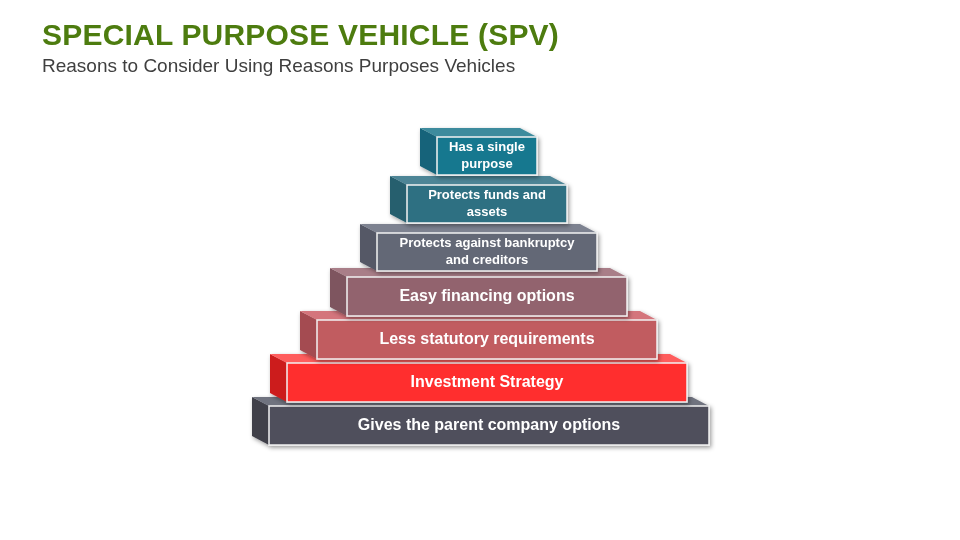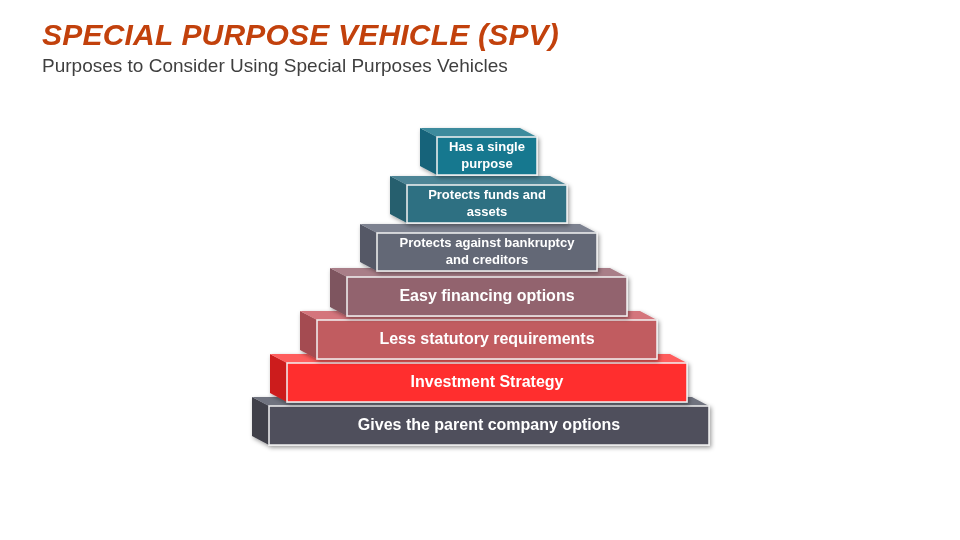--- a/index.html
+++ b/index.html
@@ -19,26 +19,25 @@
   
   #header {
     position: absolute;
     left: 42px;
     top: 18px;
     width: 870px;
   }
   #page-title {
     font-size: 30px;
     font-weight: bold;
-    color: #c2410c;
+    color: #4d7c0f;
     letter-spacing: 0.2px;
     line-height: 1.1;
     margin: 0 0 4px 0;
     white-space: nowrap;
-    font-style: italic;
   }
   #page-subtitle {
     font-size: 19px;
     font-weight: normal;
     color: #3f3f3f;
     line-height: 1.2;
     margin: 0;
     white-space: nowrap;
   }
 
@@ -63,21 +62,21 @@
     dominant-baseline: middle;
     paint-order: stroke;
   }
   .layer-group { cursor: default; }
 </style>
 </head>
 <body>
 
 <div id="header">
   <h1 id="page-title">SPECIAL PURPOSE VEHICLE (SPV)</h1>
-  <h2 id="page-subtitle">Purposes to Consider Using Special Purposes Vehicles</h2>
+  <h2 id="page-subtitle">Reasons to Consider Using Reasons Purposes Vehicles</h2>
 </div>
 
 <div id="pyramid">
   <svg id="pyramid-svg" width="960" height="540" viewBox="0 0 960 540">
       <defs>
         <filter id="blockShadow" x="-30%" y="-30%" width="170%" height="180%">
           <feDropShadow dx="1.5" dy="2" stdDeviation="2.2" flood-color="#000000" flood-opacity="0.40"></feDropShadow>
         </filter>
       </defs>
       <g class="layer-group" filter="url(#blockShadow)">

